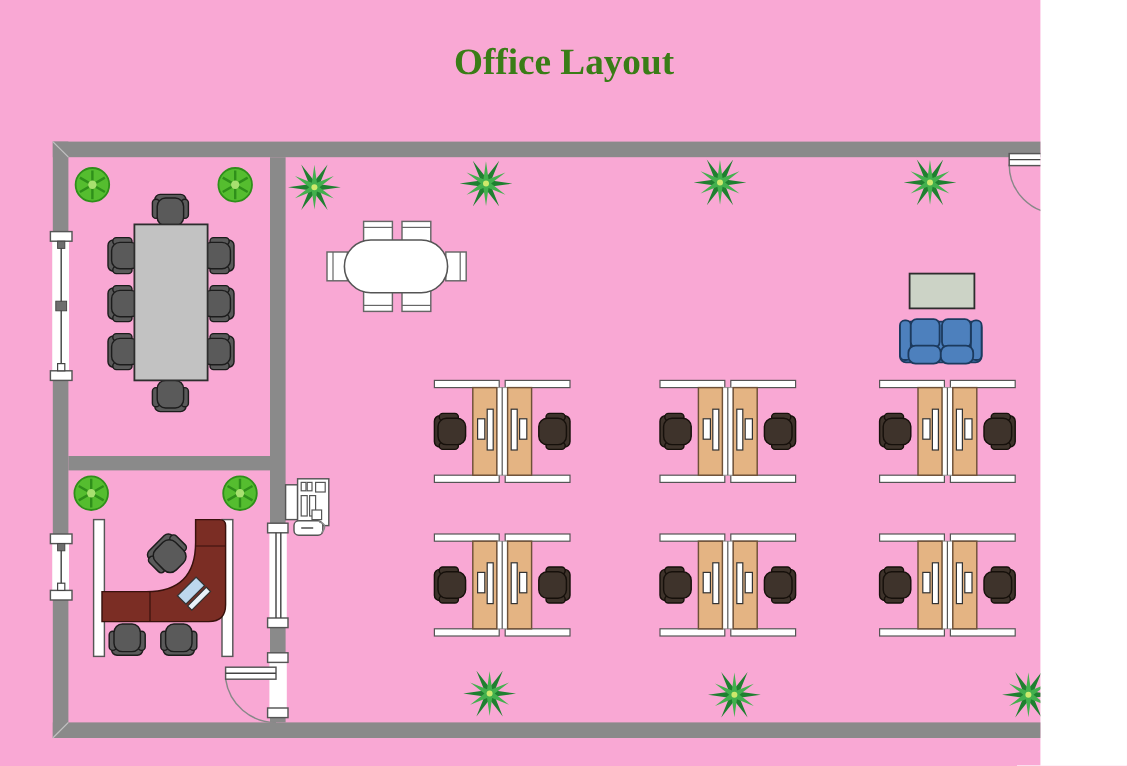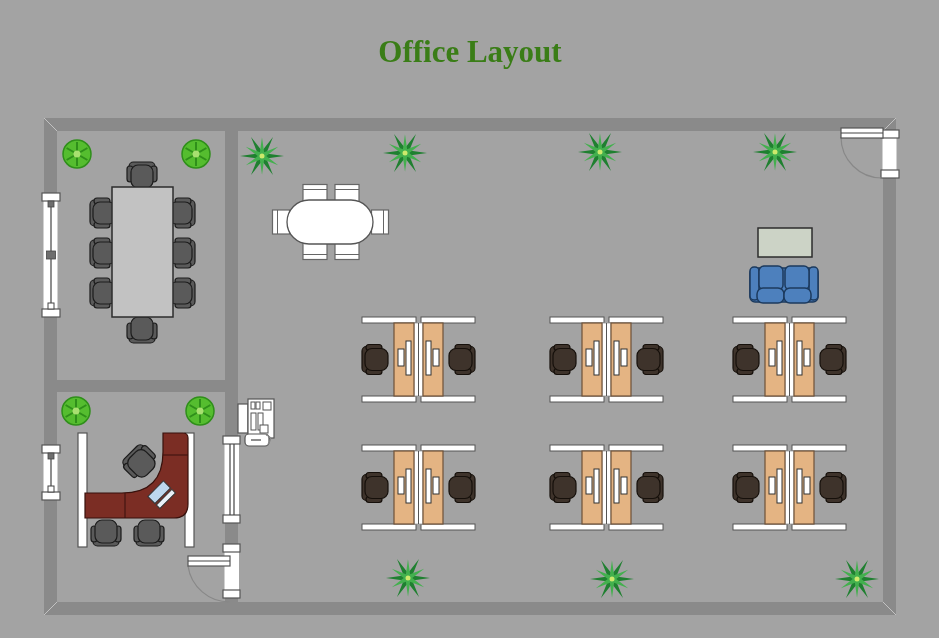--- a/index.html
+++ b/index.html
@@ -1,16 +1,16 @@
 <!DOCTYPE html>
 <html style="--title-green: #3a7d17; --wall-gray: #8a8a8a; --table-gray: #c2c2c2; --chair-gray: #5a5a5a; --chair-brown: #3e332b; --desk-wood: #e4b483; --exec-desk-red: #7b2d24; --sofa-blue: #4d80bd; --side-table-sage: #ccd3c6; --bush-green: #55bd2f; --spiky-green-dark: #1f8030; --spiky-green-light: #43b04e; --laptop-blue: #bdd7ee;"><head>
 <meta charset="utf-8">
 <style>
   html,body{margin:0;padding:0;background:#ffffff;}
-  .stage{position:relative;width:939px;height:638px;background:#a3a3a3;overflow:hidden;
+  .stage{position:relative;width:867px;height:638px;background:#f9a8d4;overflow:hidden;
          font-family:"Liberation Serif", serif;text-decoration:underline;}
   svg{display:block;}
 
   .title-text{fill:var(--title-green,#3a7d17);
               font-family:"Liberation Serif", serif;
               font-size:31px;font-weight:bold;}
 
   .wall{fill:var(--wall-gray,#8a8a8a);stroke:none;}
   .miter{stroke:#c2c2c2;stroke-width:1;}
   .opening{fill:#ffffff;}

